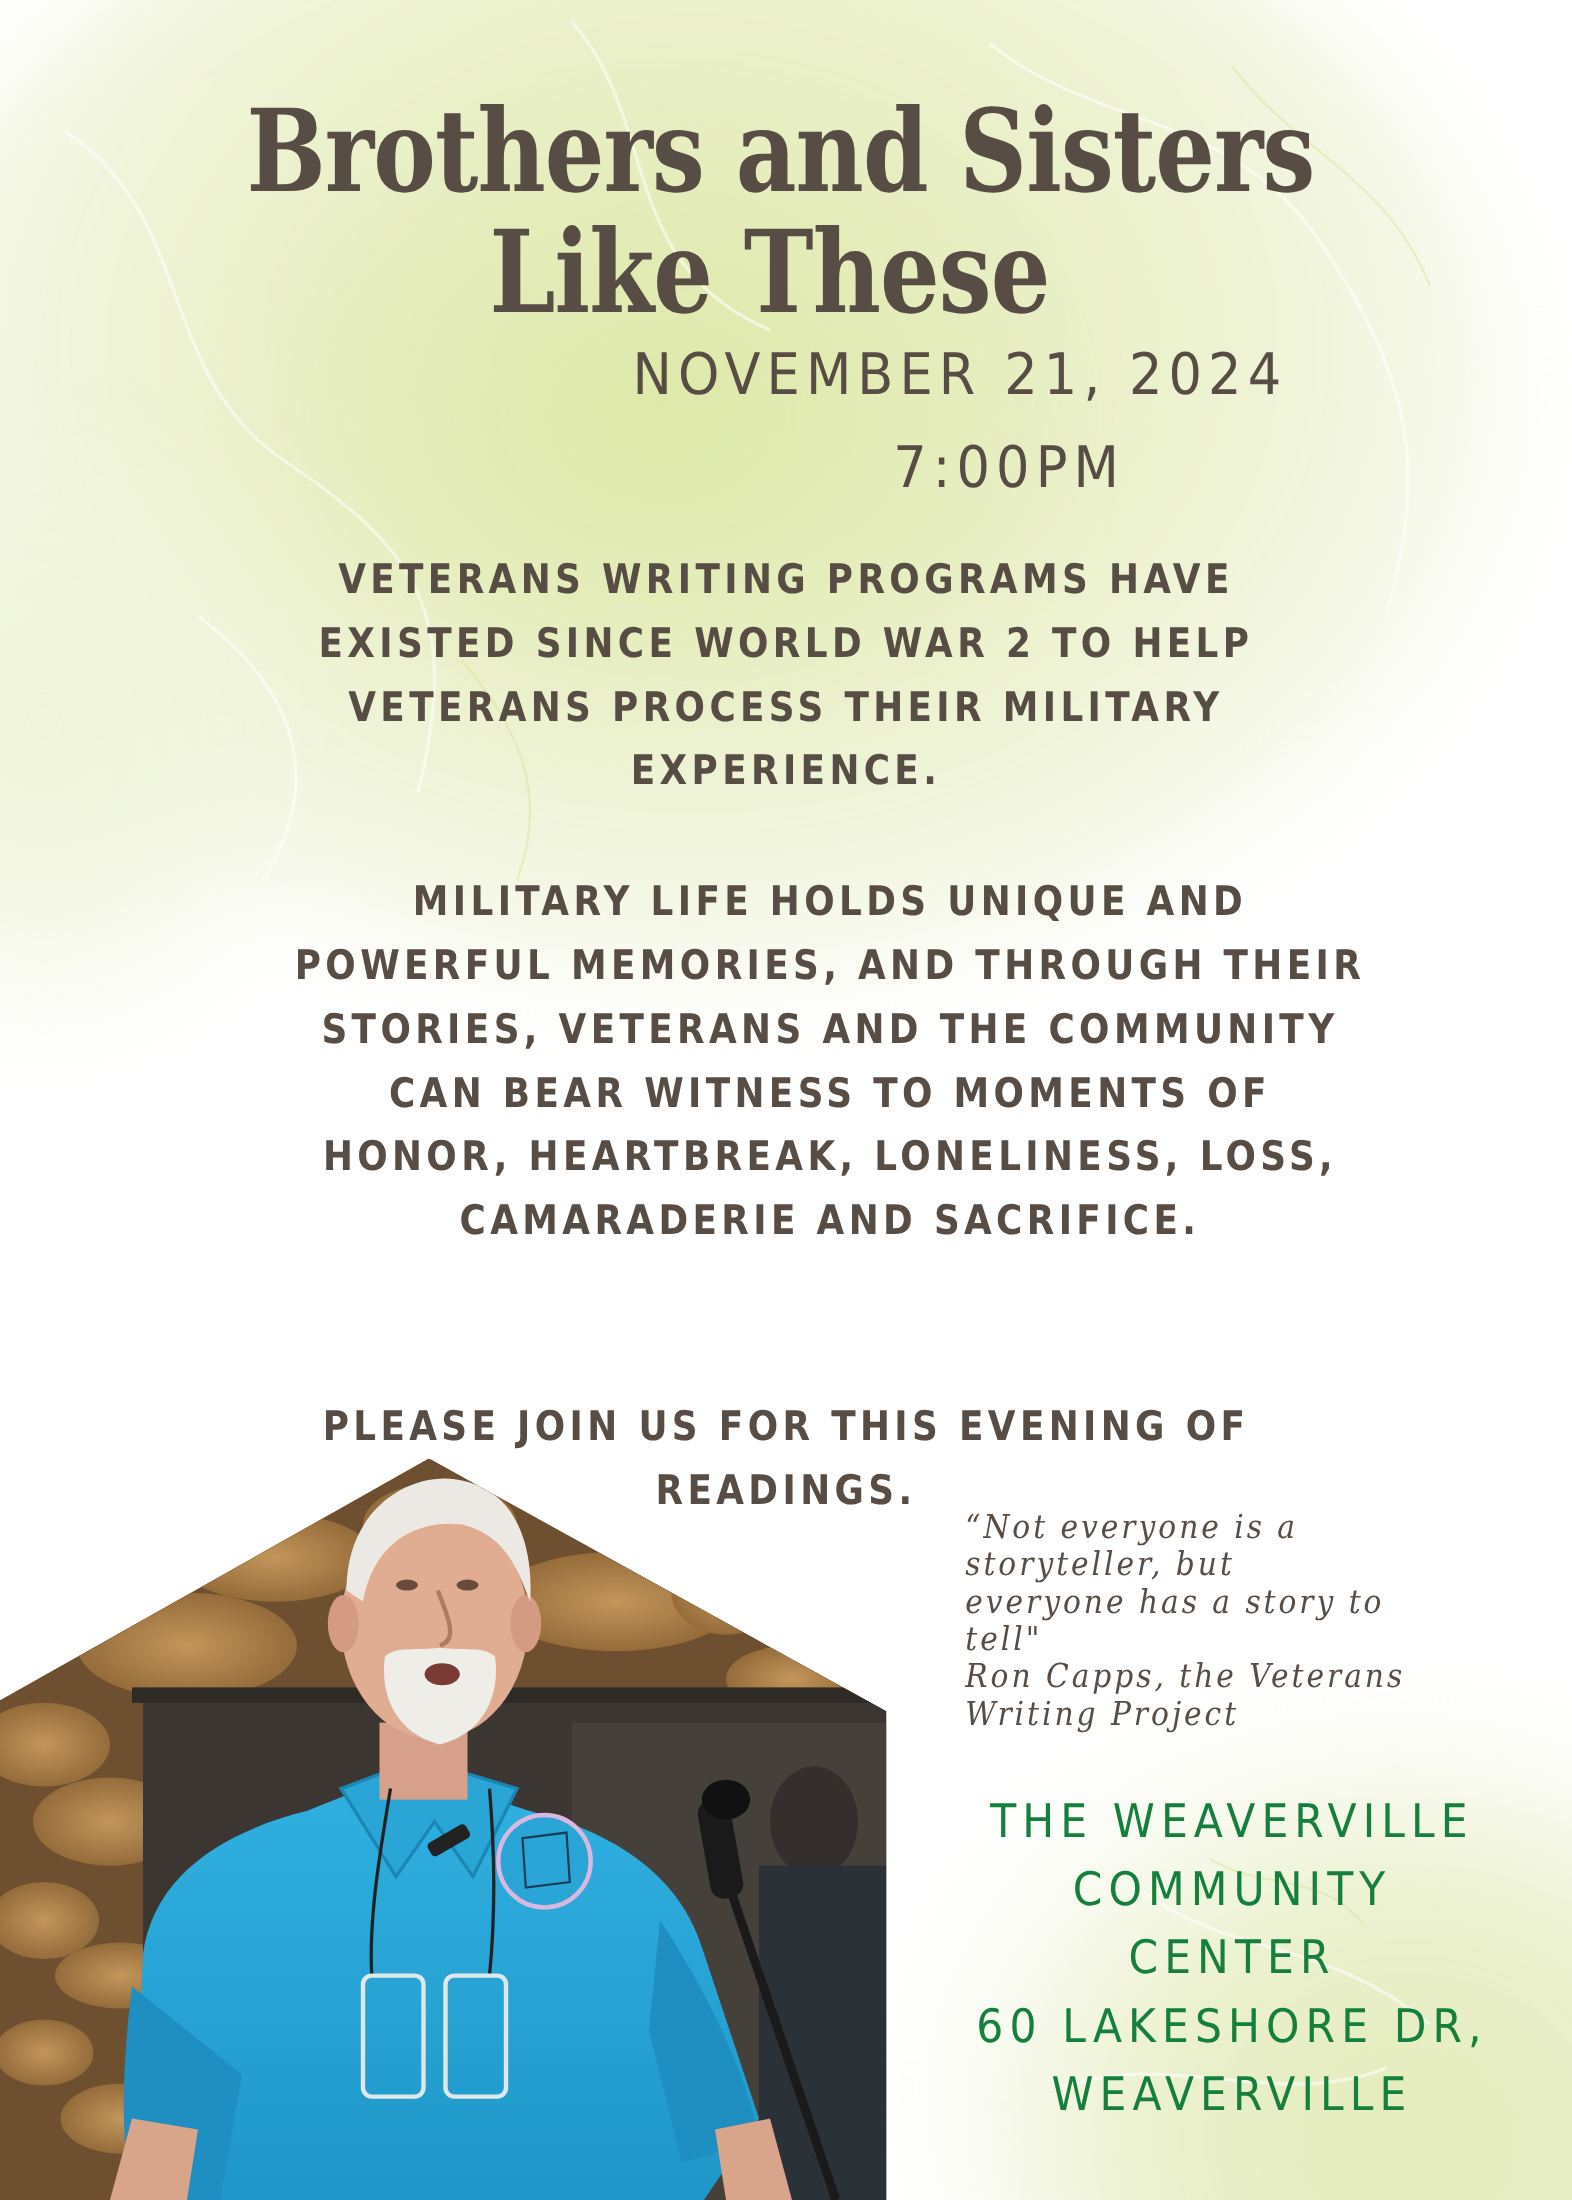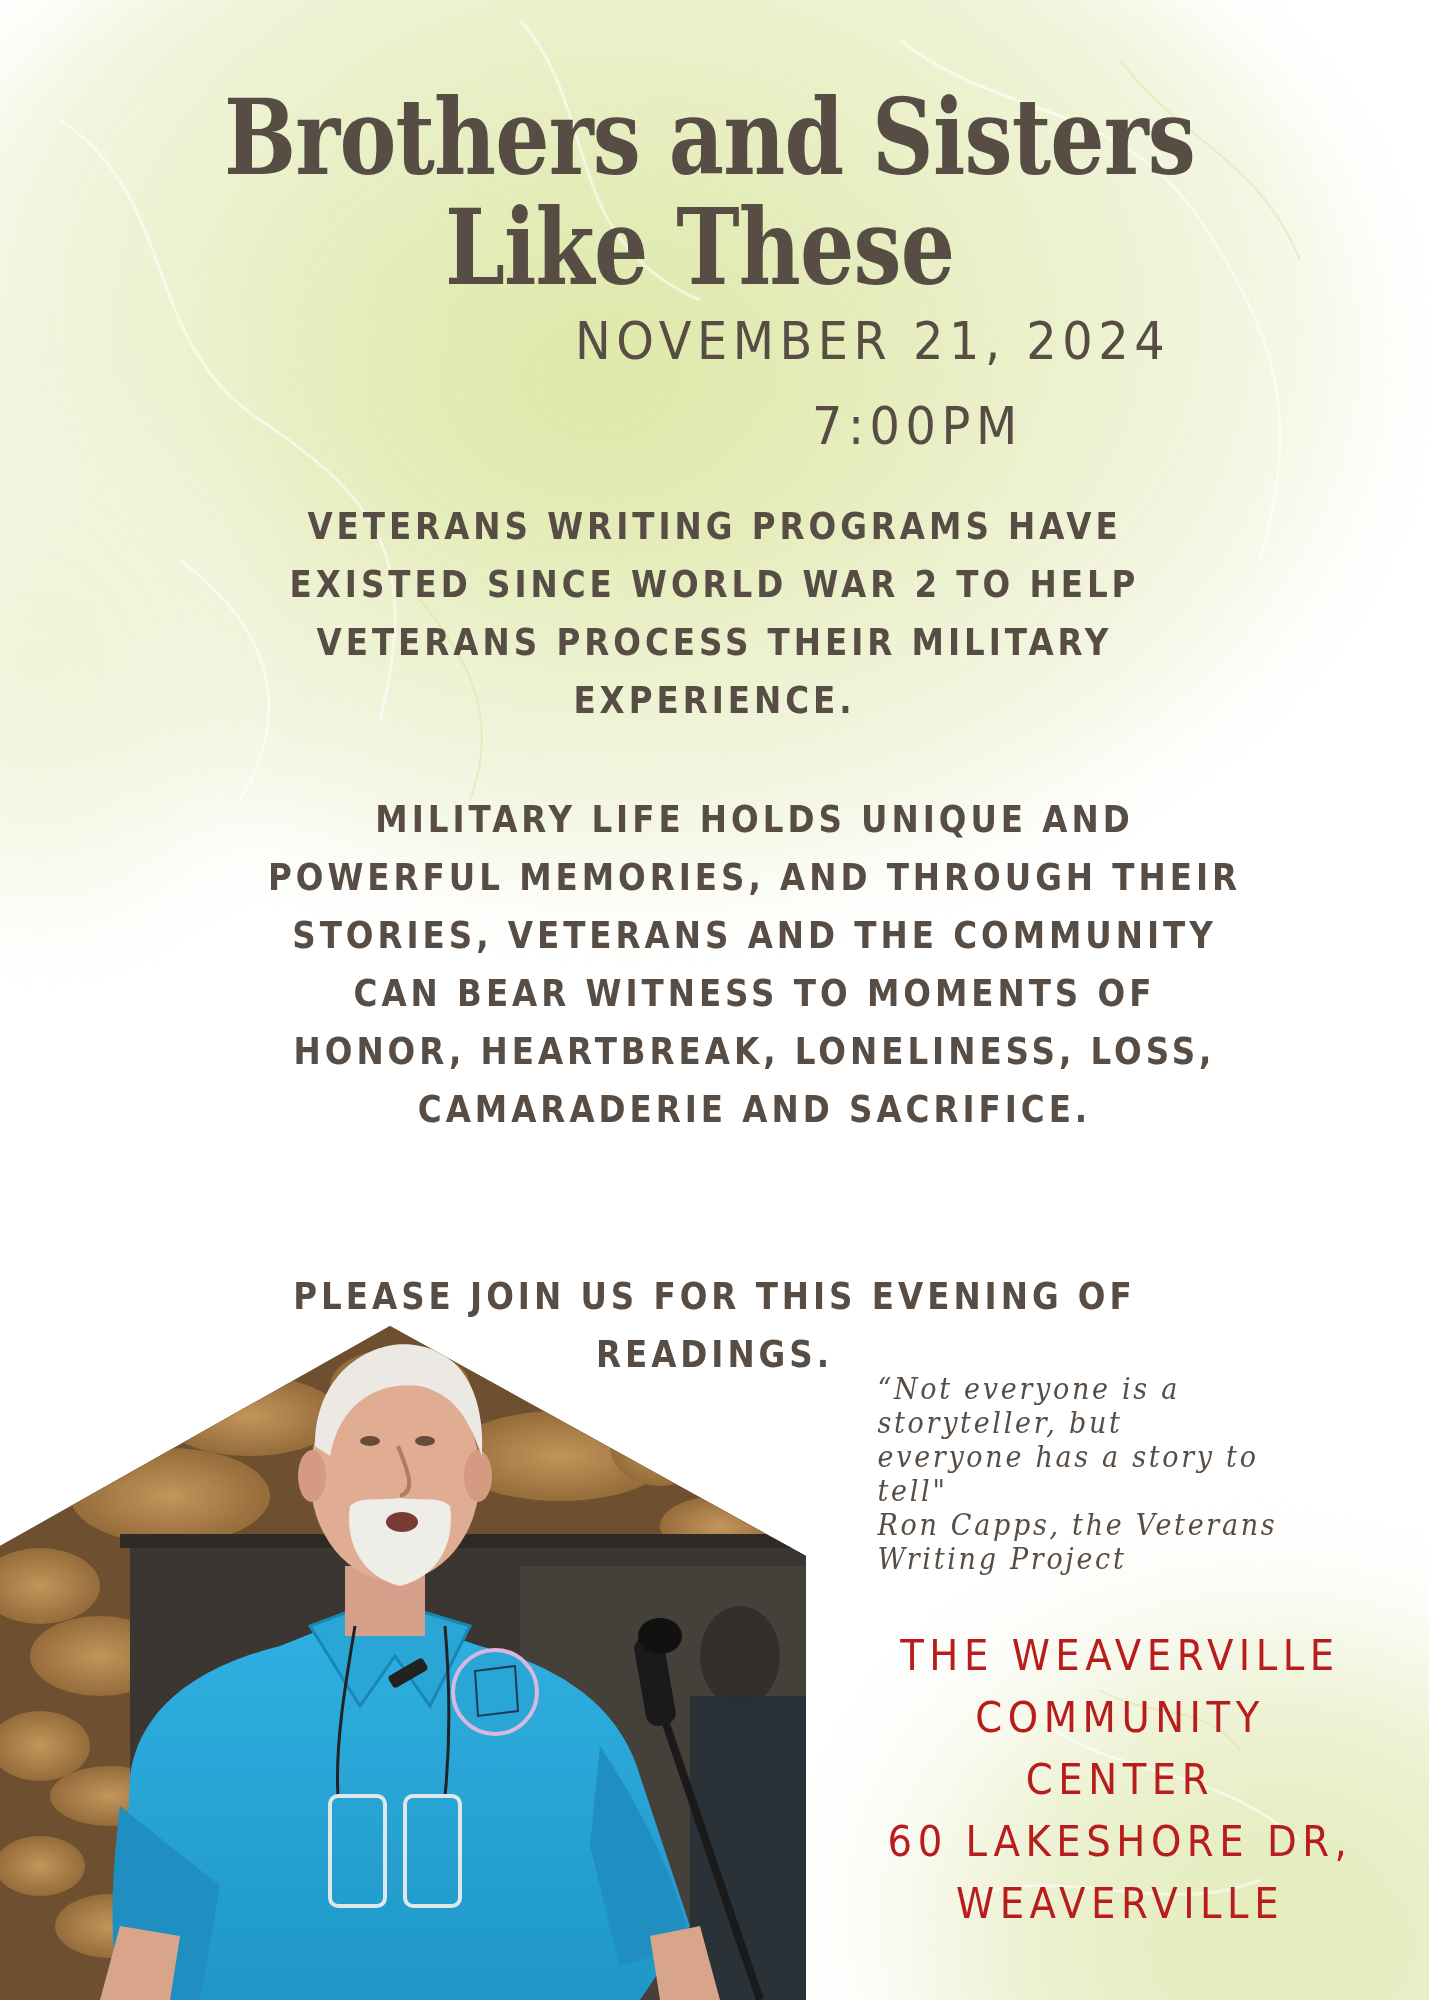--- a/index.html
+++ b/index.html
@@ -74,21 +74,21 @@
   .quote {
     position:absolute; left:852px; top:1372px; width:510px; 
     font-family:"DejaVu Serif", serif; font-style:italic;
     font-size:30px; line-height:34px; letter-spacing:3px; color:#574d44;
   }
   .quote .ln { display:block; white-space:nowrap; transform:scaleX(0.9); }
 
   .venue {
     position:absolute; left:840px; top:1625px; width:560px; text-align:center;
     font-family:"DejaVu Sans", sans-serif; font-size:42px; line-height:62px;
-    letter-spacing:6px; color:#b91c1c;
+    letter-spacing:6px; color:#15803d;
   }
   .venue .ln { display:block; white-space:nowrap; transform:scaleX(0.92); }
 </style>
 </head>
 <body>
 
 <div class="wash wash-top"></div>
 <div class="wash wash-top2"></div>
 <div class="wash wash-left"></div>
 <div class="wash wash-bottom"></div>

